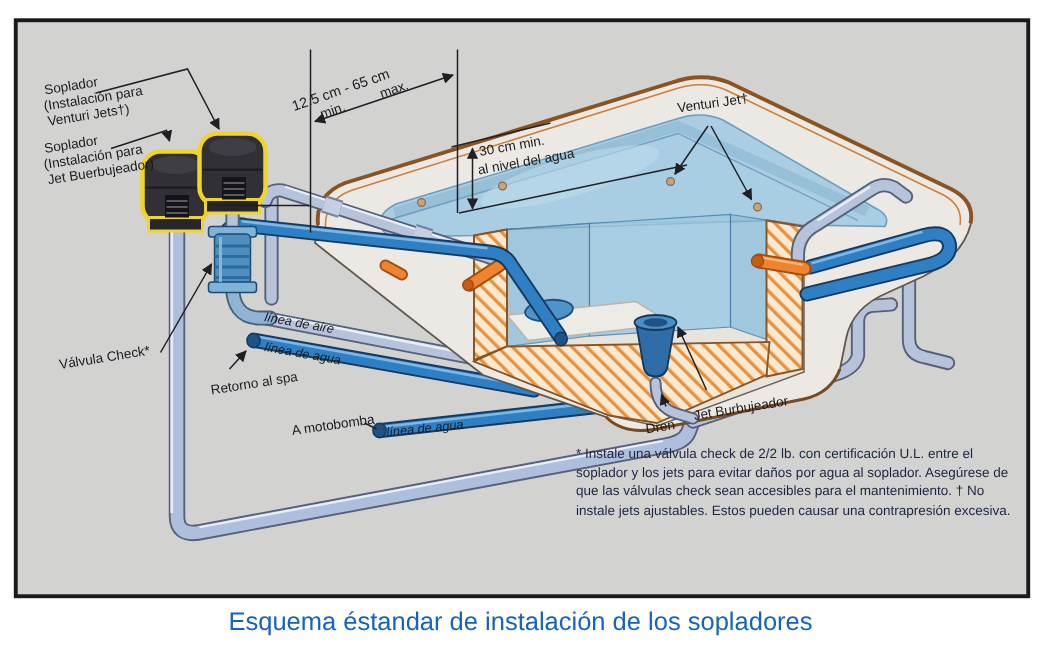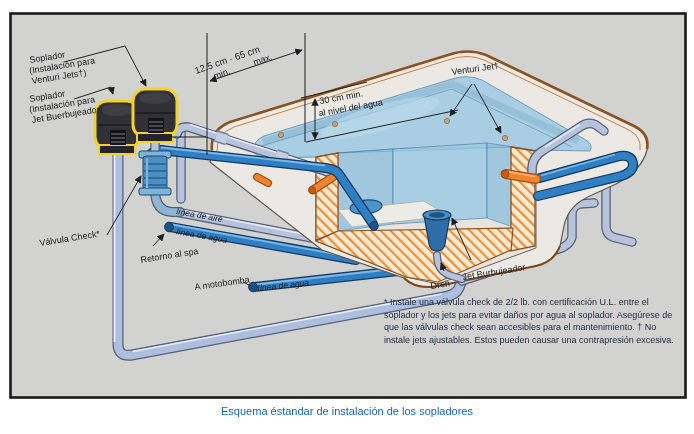--- a/index.html
+++ b/index.html
@@ -5,21 +5,21 @@
   html,body{margin:0;padding:0;background:#ffffff;}
   .stage{position:relative;width:694px;height:434px;background:#ffffff;
          font-family:"Liberation Sans",sans-serif;overflow:hidden;}
   svg{position:absolute;left:0;top:0;}
   svg text{font-family:"Liberation Sans",sans-serif;fill:#1a1a1e;}
   .lbl{font-size:9px;}
   .lbl-sm{font-size:8.5px;font-style:italic;}
   .footnote{position:absolute;left:384px;top:296px;width:292px;
             font-size:9px;line-height:12.5px;color:#1c2540;text-align:left;}
   .caption{position:absolute;left:0;top:405px;width:100%;text-align:center;
-           font-size:11px;color:#1563c0;}
+           font-size:17px;color:#1563c0;}
 </style>
 </head>
 <body>
 
 <div class="stage">
 
 <svg width="694" height="434" viewBox="0 0 694 434">
   <defs>
     <marker id="arr" viewBox="0 0 10 10" refX="9" refY="5" markerWidth="7.5" markerHeight="7.5" orient="auto-start-reverse">
       <path d="M0,0 L10,5 L0,10 z" fill="#1f1f24"></path>

